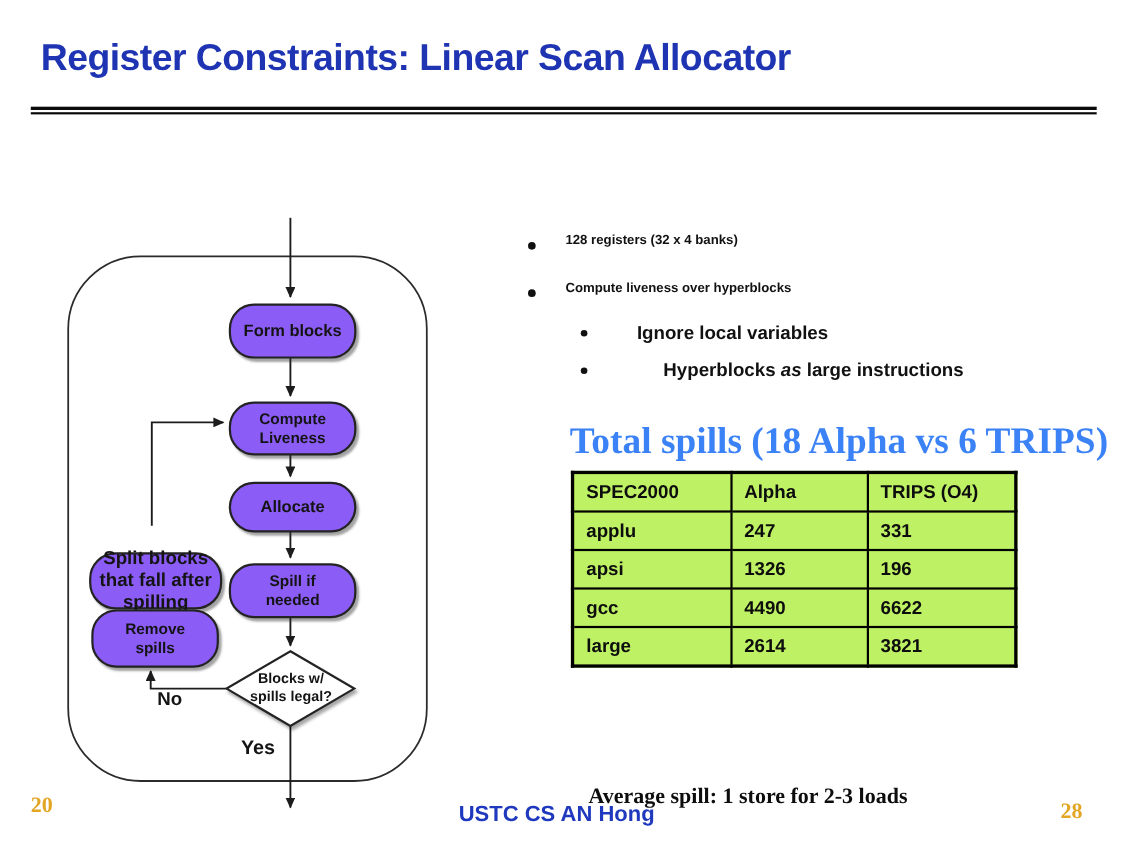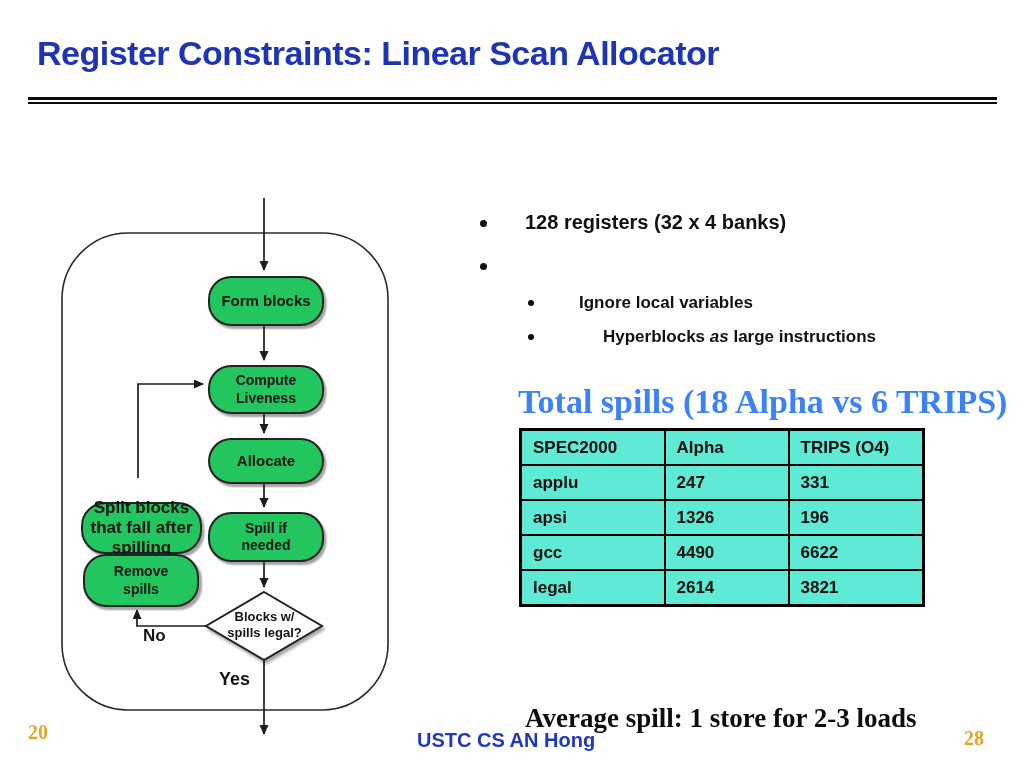--- a/index.html
+++ b/index.html
@@ -18,57 +18,57 @@
   .divider .d1{height:3px;background:#0a0a0a;}
   .divider .gap{height:2px;}
   .divider .d2{height:2px;background:#0a0a0a;}
 
   
   svg.fc-lines{position:absolute;left:0;top:0;}
   .ln{stroke:#1c1c1c;stroke-width:1.7;fill:none;}
   .container-outline{stroke:#2b2b2b;stroke-width:1.6;fill:none;}
   .diamond{fill:#ffffff;stroke:#232323;stroke-width:2;filter:drop-shadow(2px 3px 1.5px rgba(0,0,0,0.35));}
   .fc-node{
-    position:absolute;background:#22c55e;border:2px solid #232323;border-radius:23px;
+    position:absolute;background:#8b5cf6;border:2px solid #232323;border-radius:23px;
     display:flex;align-items:center;justify-content:center;text-align:center;
     font-weight:bold;color:#141414;white-space:pre-line;line-height:1.22;
     box-shadow:2.5px 3px 2px rgba(50,50,50,0.45);
     font-family:"Liberation Sans",sans-serif;
   }
   .fc-label{
     position:absolute;font-weight:bold;color:#141414;white-space:pre-line;text-align:center;
   }
 
   
   .bullet{position:absolute;display:flex;align-items:flex-start;color:#111;}
   .bullet .dot{border-radius:50%;background:#111;flex:0 0 auto;}
   .bullet.main .dot{width:7px;height:7px;margin-top:9px;}
-  .bullet.main .btext{margin-left:38px;font-size:20px;font-weight:bold;}
+  .bullet.main .btext{margin-left:27px;font-size:12px;font-weight:bold;}
   .bullet.sub .dot{width:6px;height:6px;margin-top:7px;}
   .bullet.sub .btext{margin-left:45px;font-size:17px;font-weight:bold;}
   .bullet .btext em{font-style:italic;}
 
   
   .spills-heading{
     position:absolute;left:518px;top:383px;margin:0;
     font-family:"Liberation Serif",serif;font-size:34px;font-weight:bold;color:#3b82f6;
   }
   table.spills-table{
     position:absolute;left:519px;top:428px;width:403px;
     border-collapse:collapse;table-layout:fixed;
-    border:3px solid #000;background:#5eead4;
+    border:3px solid #000;background:#bef264;
   }
   table.spills-table th, table.spills-table td{
     border:2px solid #000;height:33px;padding:0 0 0 11px;
     font-size:17px;font-weight:bold;text-align:left;vertical-align:middle;color:#0d0d0d;
     font-family:"Liberation Sans",sans-serif;
   }
   .spills-caption{
-    position:absolute;left:521px;top:699px;margin:4px;
-    font-family:"Liberation Serif",serif;font-size:27px;font-weight:bold;color:#0d0d0d;text-align:center;
+    position:absolute;left:521px;top:699px;margin:14px;
+    font-family:"Liberation Serif",serif;font-size:20px;font-weight:bold;color:#0d0d0d;text-align:center;
   }
 
   
   .page-num{
     position:absolute;font-family:"Liberation Serif",serif;
     font-size:20px;font-weight:bold;color:#E3A524;
   }
   .footer-center{
     position:absolute;left:417px;top:729px;
     font-size:20px;font-weight:bold;color:#1E38BE;
@@ -118,20 +118,21 @@
 spills legal?</div>
 <div class="fc-label" style="left:143px;top:626px;font-size:17px;">No</div>
 <div class="fc-label" style="left:219px;top:669px;font-size:18px;">Yes</div>
 
 <div class="bullet main" style="left:480px;top:211px;">
   <span class="dot"></span>
   <span class="btext">128 registers (32 x 4 banks)</span>
 </div>
 <div class="bullet main" style="left:480px;top:254px;">
   <span class="dot"></span>
+  <span class="btext">Compute liveness over hyperblocks</span>
 </div>
 <div class="bullet sub" style="left:528px;top:293px;">
   <span class="dot"></span>
   <span class="btext"><span></span><span>Ignore local variables</span></span>
 </div>
 <div class="bullet sub" style="left:528px;top:327px;gap:24px;">
   <span class="dot"></span>
   <span class="btext"><span>Hyperblocks </span><em>as</em><span> large instructions</span></span>
 </div>
 
@@ -158,21 +159,21 @@
     <td>apsi</td>
     <td>1326</td>
     <td>196</td>
   </tr>
   <tr>
     <td>gcc</td>
     <td>4490</td>
     <td>6622</td>
   </tr>
   <tr>
-    <td>legal</td>
+    <td>large</td>
     <td>2614</td>
     <td>3821</td>
   </tr>
   </tbody>
 </table>
 
 <p class="spills-caption">Average spill: 1 store for 2-3 loads</p>
 
 <span class="page-num" style="left:28px;top:721px;">20</span>
 <span class="footer-center">USTC CS AN Hong</span>

